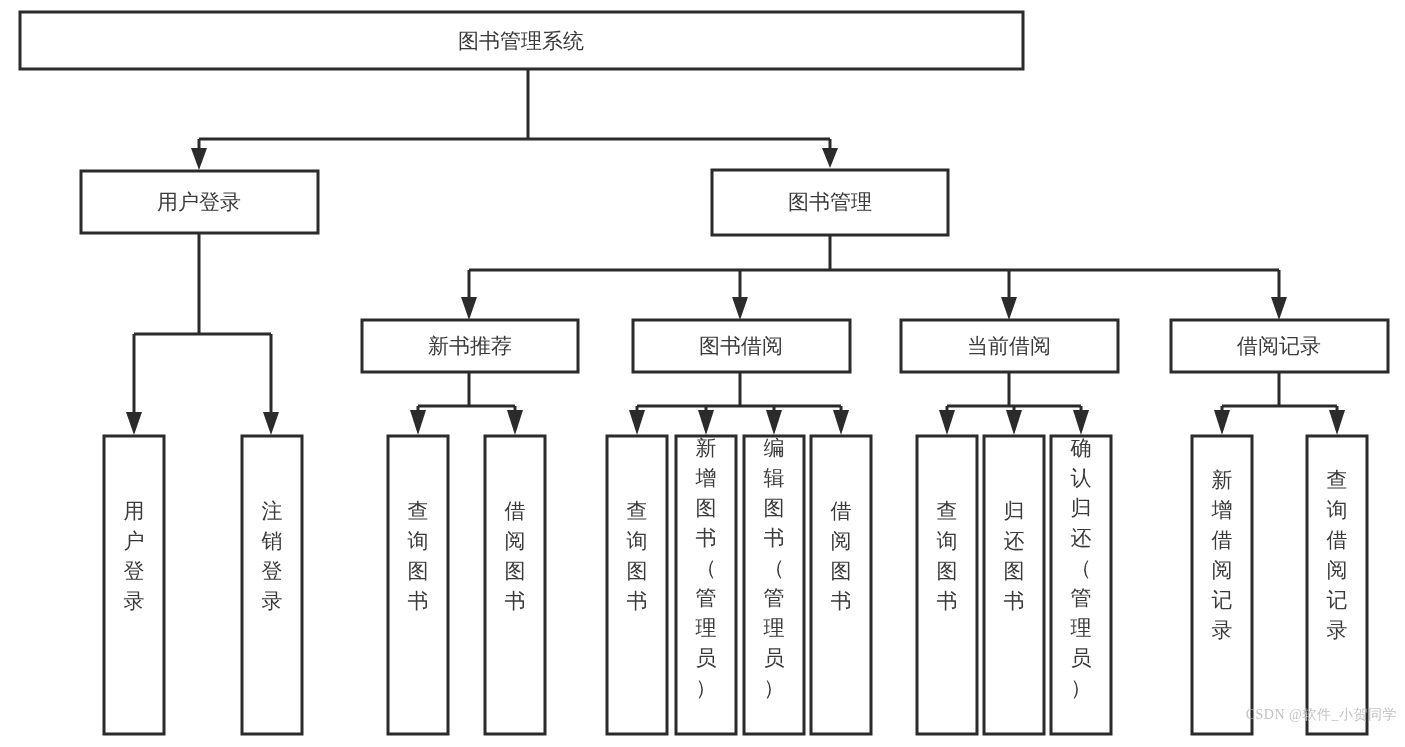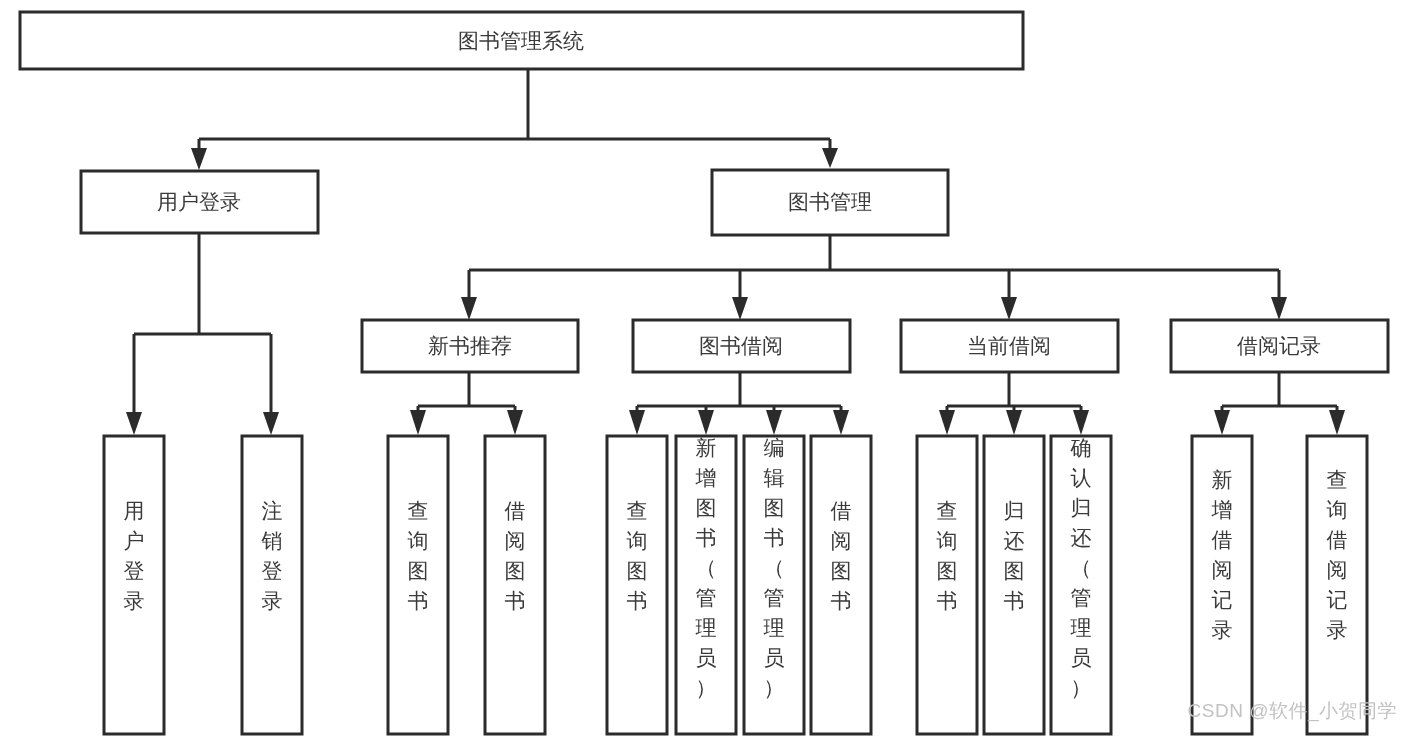--- a/index.html
+++ b/index.html
@@ -51,22 +51,22 @@
   .node-label-v {
     font-family: "Liberation Sans", "DejaVu Sans", sans-serif;
     font-size: 21px;
     fill: #3a3a3a;
     text-anchor: middle;
   }
   .watermark {
     position: absolute;
     right: 8px;
     bottom: 6px;
-    font-family: Liberation Sans, sans-serif;
-    font-size: 19px;
+    font-family: Liberation Serif, serif;
+    font-size: 14px;
     color: #c2c2c2;
     letter-spacing: 0.5px;
     white-space: nowrap;
     user-select: none;
   }
 </style>
 </head>
 <body>
 
 <div id="diagram-root">

